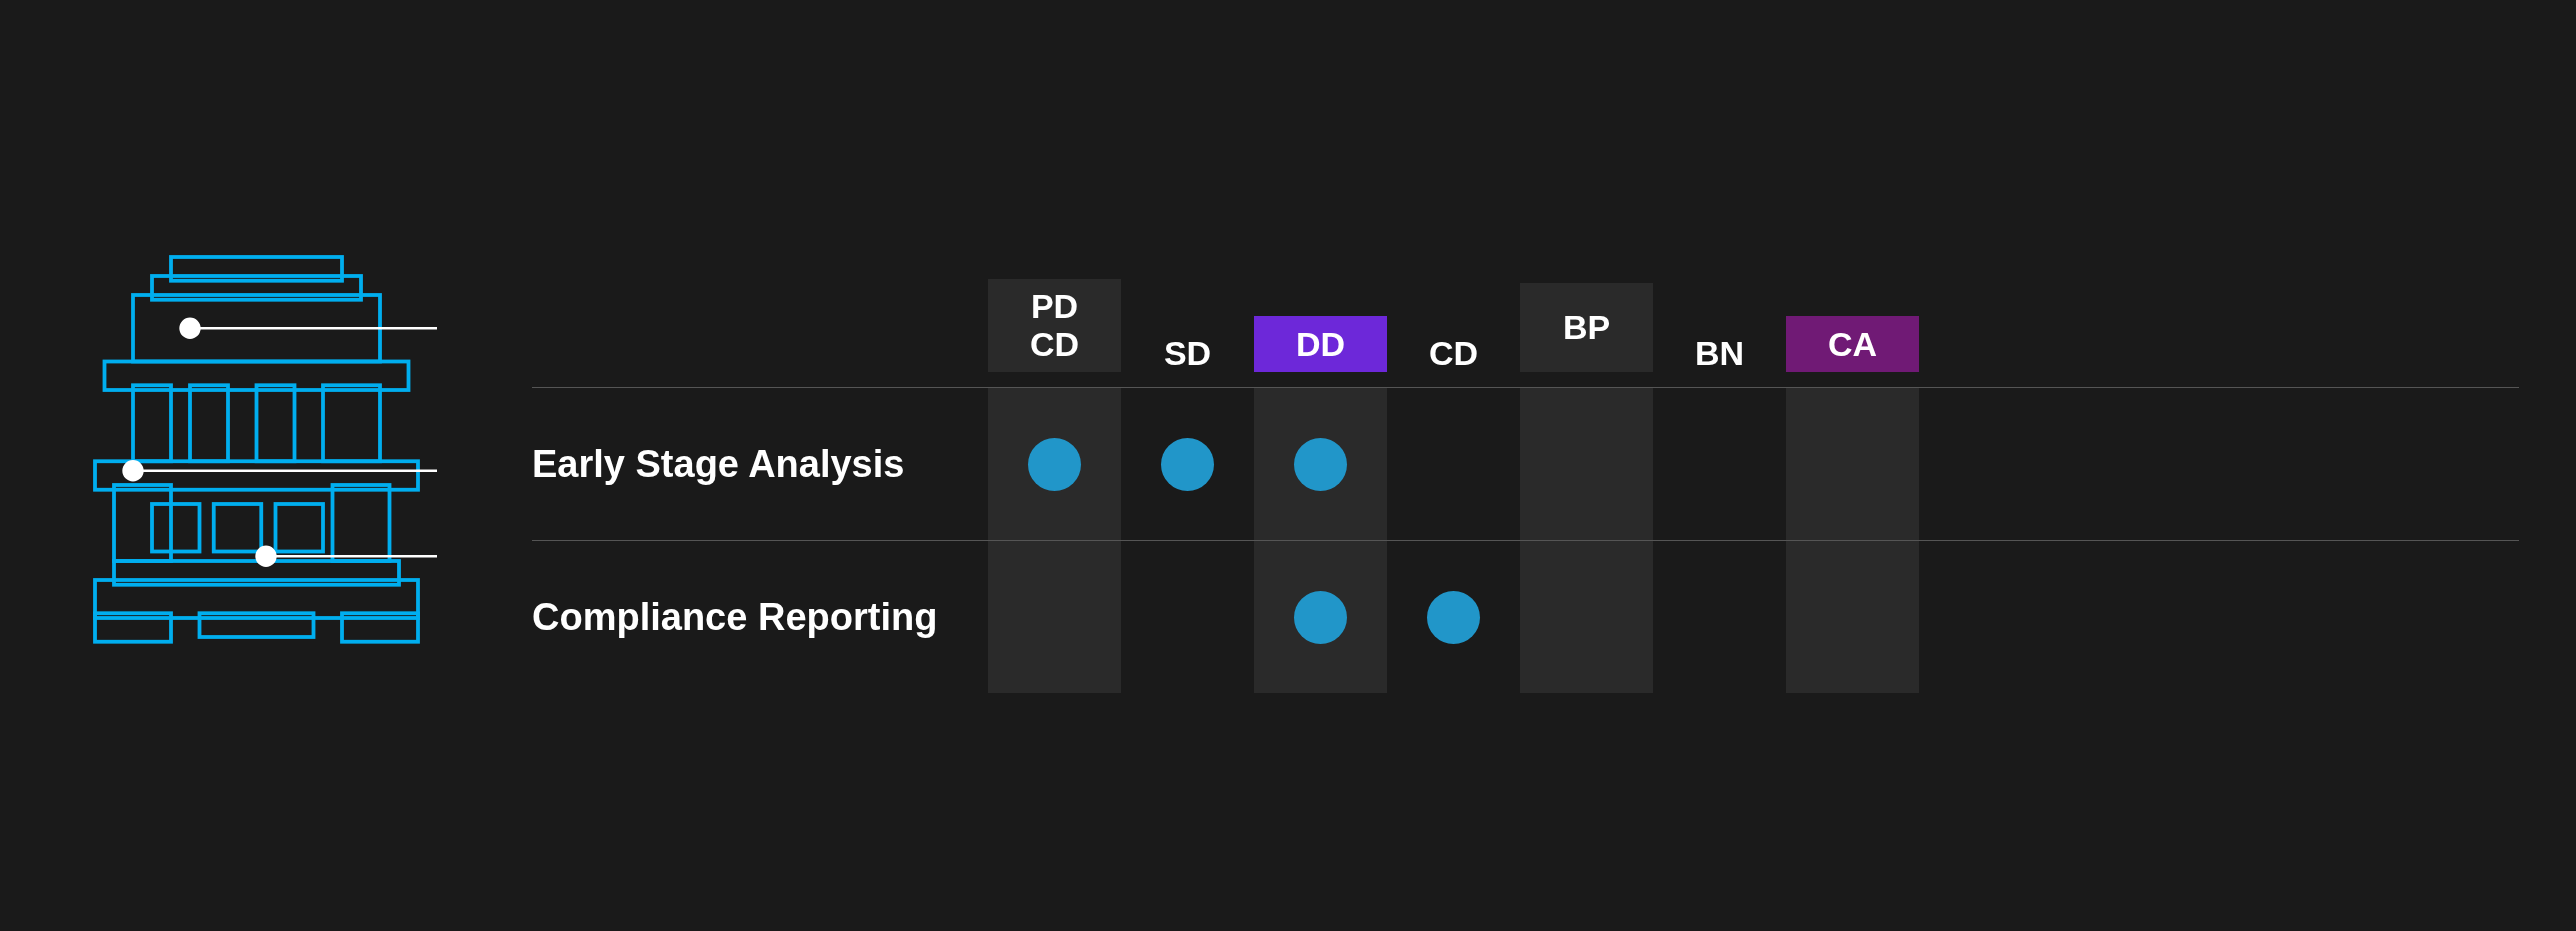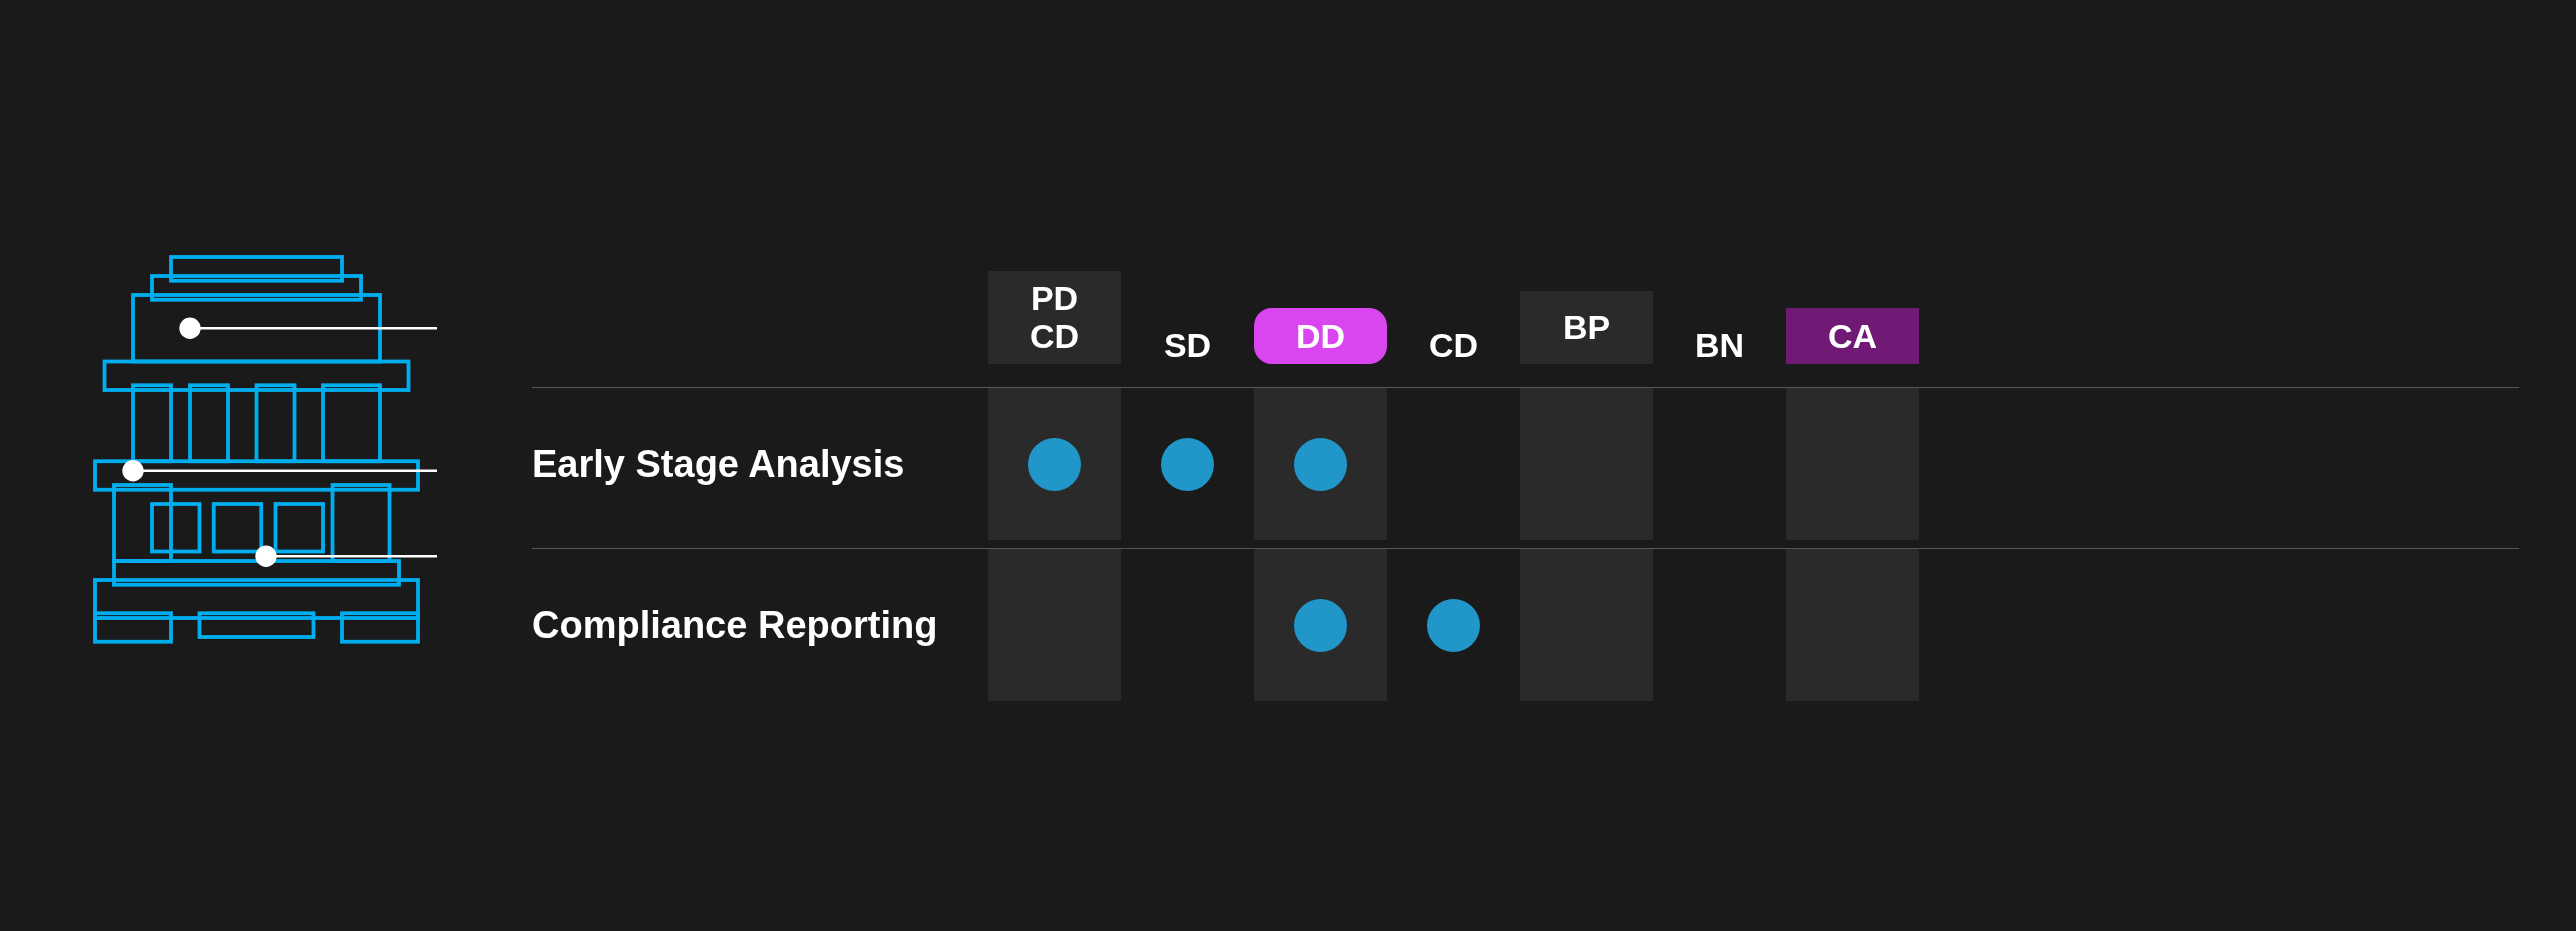--- a/index.html
+++ b/index.html
@@ -63,21 +63,20 @@
       font-weight: bold;
       line-height: 1.1;
       flex-shrink: 0;
     }
 
     .table-row {
       display: flex;
       align-items: center;
       border-top: 1.9px solid #555555;
       min-height: 152px;
-      margin-top: 8px;
     }
 
     .row-label {
       width: 456px;
       flex-shrink: 0;
       color: #ffffff;
       font-size: 38px;
       font-weight: bold;
       padding-right: 38px;
       line-height: 1.2;
@@ -162,23 +161,23 @@
         <line x1="200" y1="355" x2="380" y2="355"></line>
       </g>
     </svg>
   </div>
 
   <div class="content-area">
 
     <div class="table-header">
       <div class="col-header dark-col" style="background:#2a2a2a; padding:9.5px 0;margin-top:40px;">PD<br>CD</div>
       <div class="col-header">SD</div>
-      <div class="col-header dark-col" style="background:#d946ef; padding:9.5px 0;border-radius:18px;">DD</div>
+      <div class="col-header dark-col" style="background:#6d28d9; padding:9.5px 0;">DD</div>
       <div class="col-header">CD</div>
-      <div class="col-header dark-col" style="background:#2a2a2a; padding:18px 0;">BP</div>
+      <div class="col-header dark-col" style="background:#2a2a2a; padding:26px 0;">BP</div>
       <div class="col-header">BN</div>
       <div class="col-header dark-col" style="background:#701a75; padding:9.5px 0;">CA</div>
     </div>
 
     <div class="table-row">
       <div class="row-label">Early Stage Analysis</div>
       <div class="row-cells">
         <div class="cell dark-col">
             <div class="dot"></div>
           </div>

